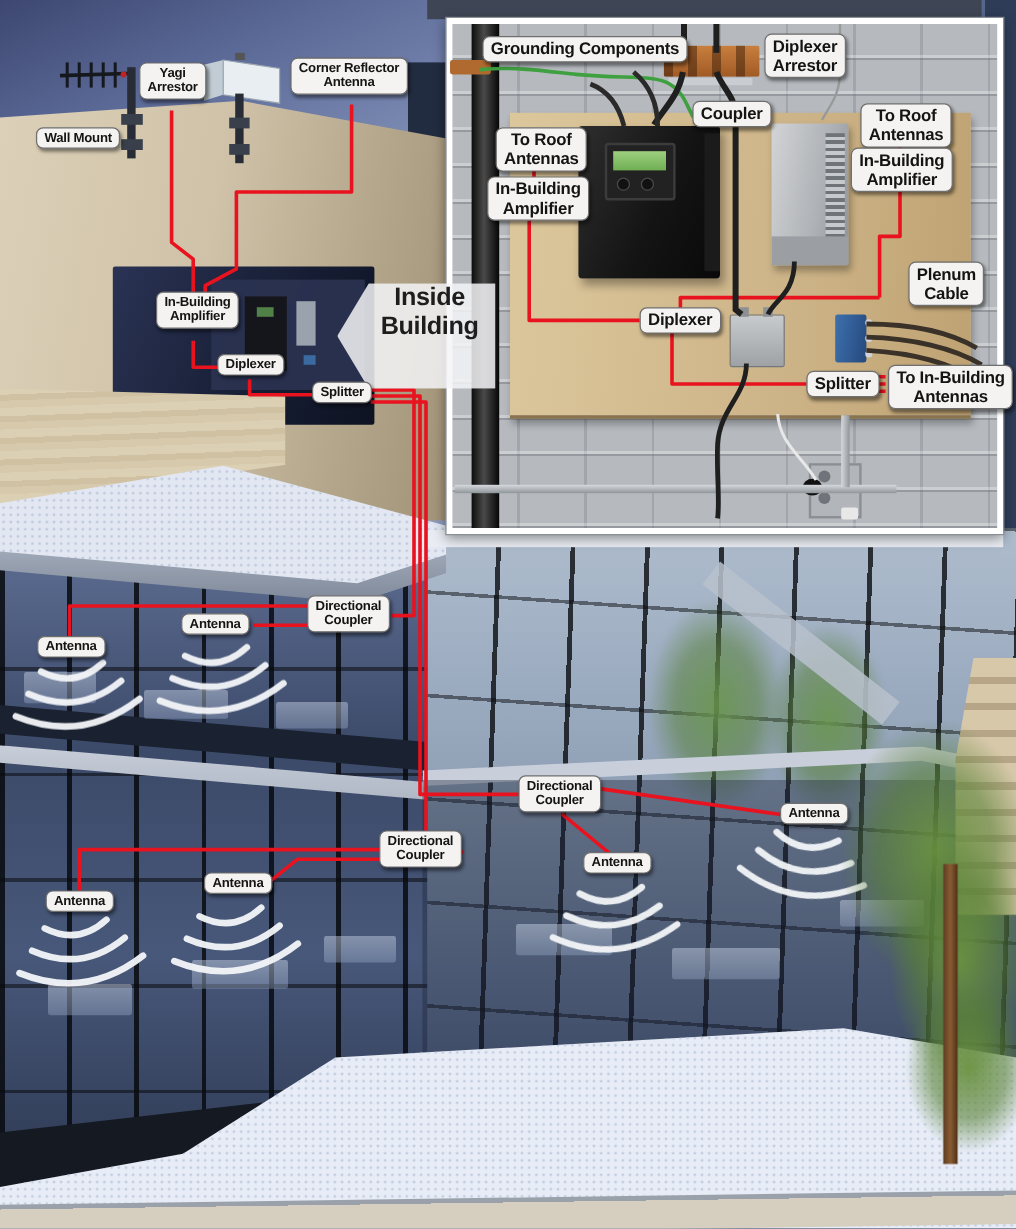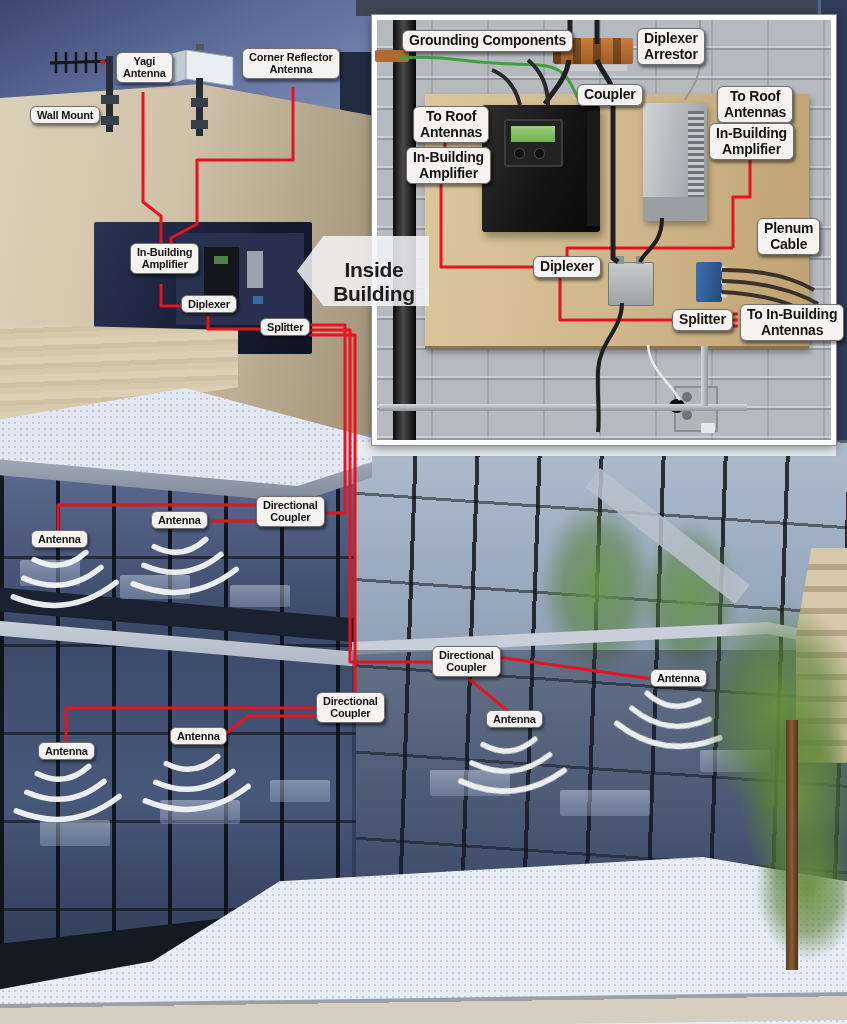--- a/index.html
+++ b/index.html
@@ -118,23 +118,23 @@
   .isplitter{left:319px;top:242px;width:26px;height:40px;border-radius:2px;
        background:linear-gradient(100deg,#3e70ad,#25497e);}
   .sdot{width:6px;height:6px;border-radius:50%;background:#cfd3d7;right:-5px;}
   .outlet{left:297px;top:366px;width:40px;height:42px;background:#b2b6ba;border:2px solid #8b8f93;}
   .odot{width:10px;height:10px;border-radius:50%;background:#70747a;left:6px;}
   .plugb{left:-7px;top:11px;width:16px;height:14px;background:#111;border-radius:50%;}
   .plugw{right:1px;bottom:-3px;width:14px;height:10px;background:#e8e8e8;border-radius:2px;}
   .cond-h{left:2px;top:384px;width:368px;height:7px;background:linear-gradient(180deg,#d6dade,#90959a);}
   .cond-v{left:324px;top:326px;width:7px;height:60px;background:linear-gradient(90deg,#d6dade,#90959a);}
   
-  .arrow{left:297px;top:236px;width:132px;height:70px;z-index:50;
+  .arrow{left:281px;top:236px;width:132px;height:88px;z-index:50;
        clip-path:polygon(0 50%,20% 0,100% 0,100% 100%,20% 100%);
-       background:rgba(244,245,247,.85);display:flex;align-items:flex-end;justify-content:center;
+       background:rgba(244,245,247,.85);display:flex;align-items:flex-start;justify-content:center;
        padding-left:22px;box-sizing:border-box;}
   .arrow span{font-size:21px;font-weight:bold;color:#1d1d1d;line-height:1.15;
        text-align:center;white-space:pre-line;letter-spacing:-.3px;}
   #overlay{position:absolute;left:0;top:0;z-index:40;pointer-events:none;}
 </style>
 </head>
 <body>
 
 <div id="stage">
 
@@ -323,21 +323,21 @@
   <div class="abs foliage" style="left:755px;top:820px;width:105px;height:140px;"></div>
   <div class="abs trunk"></div>
 
   <div class="abs arrow">
     <span>Inside
 Building</span>
   </div>
 
   <div class="lbl" style="left:30px;top:106px;">Wall Mount</div>
   <div class="lbl" style="left:116px;top:52px;">Yagi
-Antenna</div>
+Arrestor</div>
   <div class="lbl" style="left:242px;top:48px;">Corner Reflector
 Antenna</div>
   <div class="lbl" style="left:130px;top:243px;">In-Building
 Amplifier</div>
   <div class="lbl" style="left:181px;top:295px;">Diplexer</div>
   <div class="lbl" style="left:260px;top:318px;">Splitter</div>
   <div class="lbl" style="left:31px;top:530px;">Antenna</div>
   <div class="lbl" style="left:151px;top:511px;">Antenna</div>
   <div class="lbl" style="left:256px;top:496px;">Directional
 Coupler</div>

